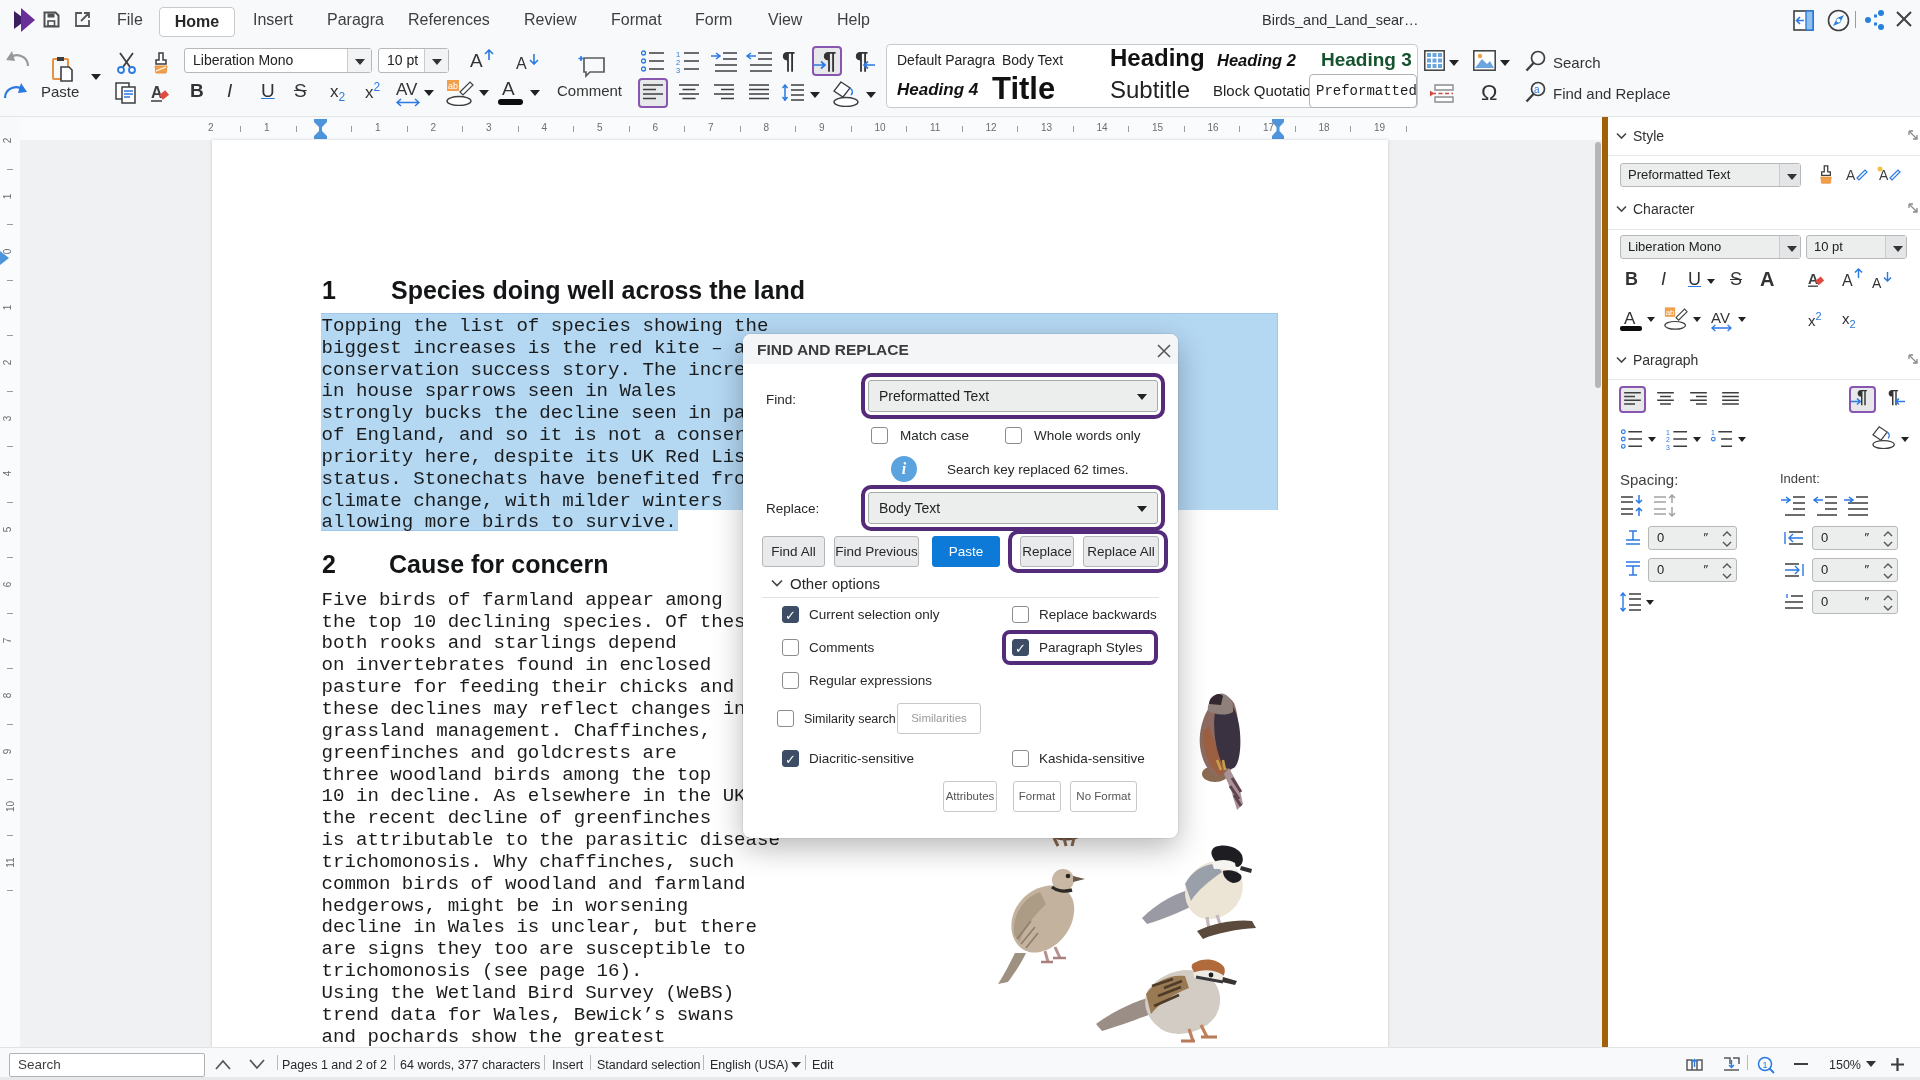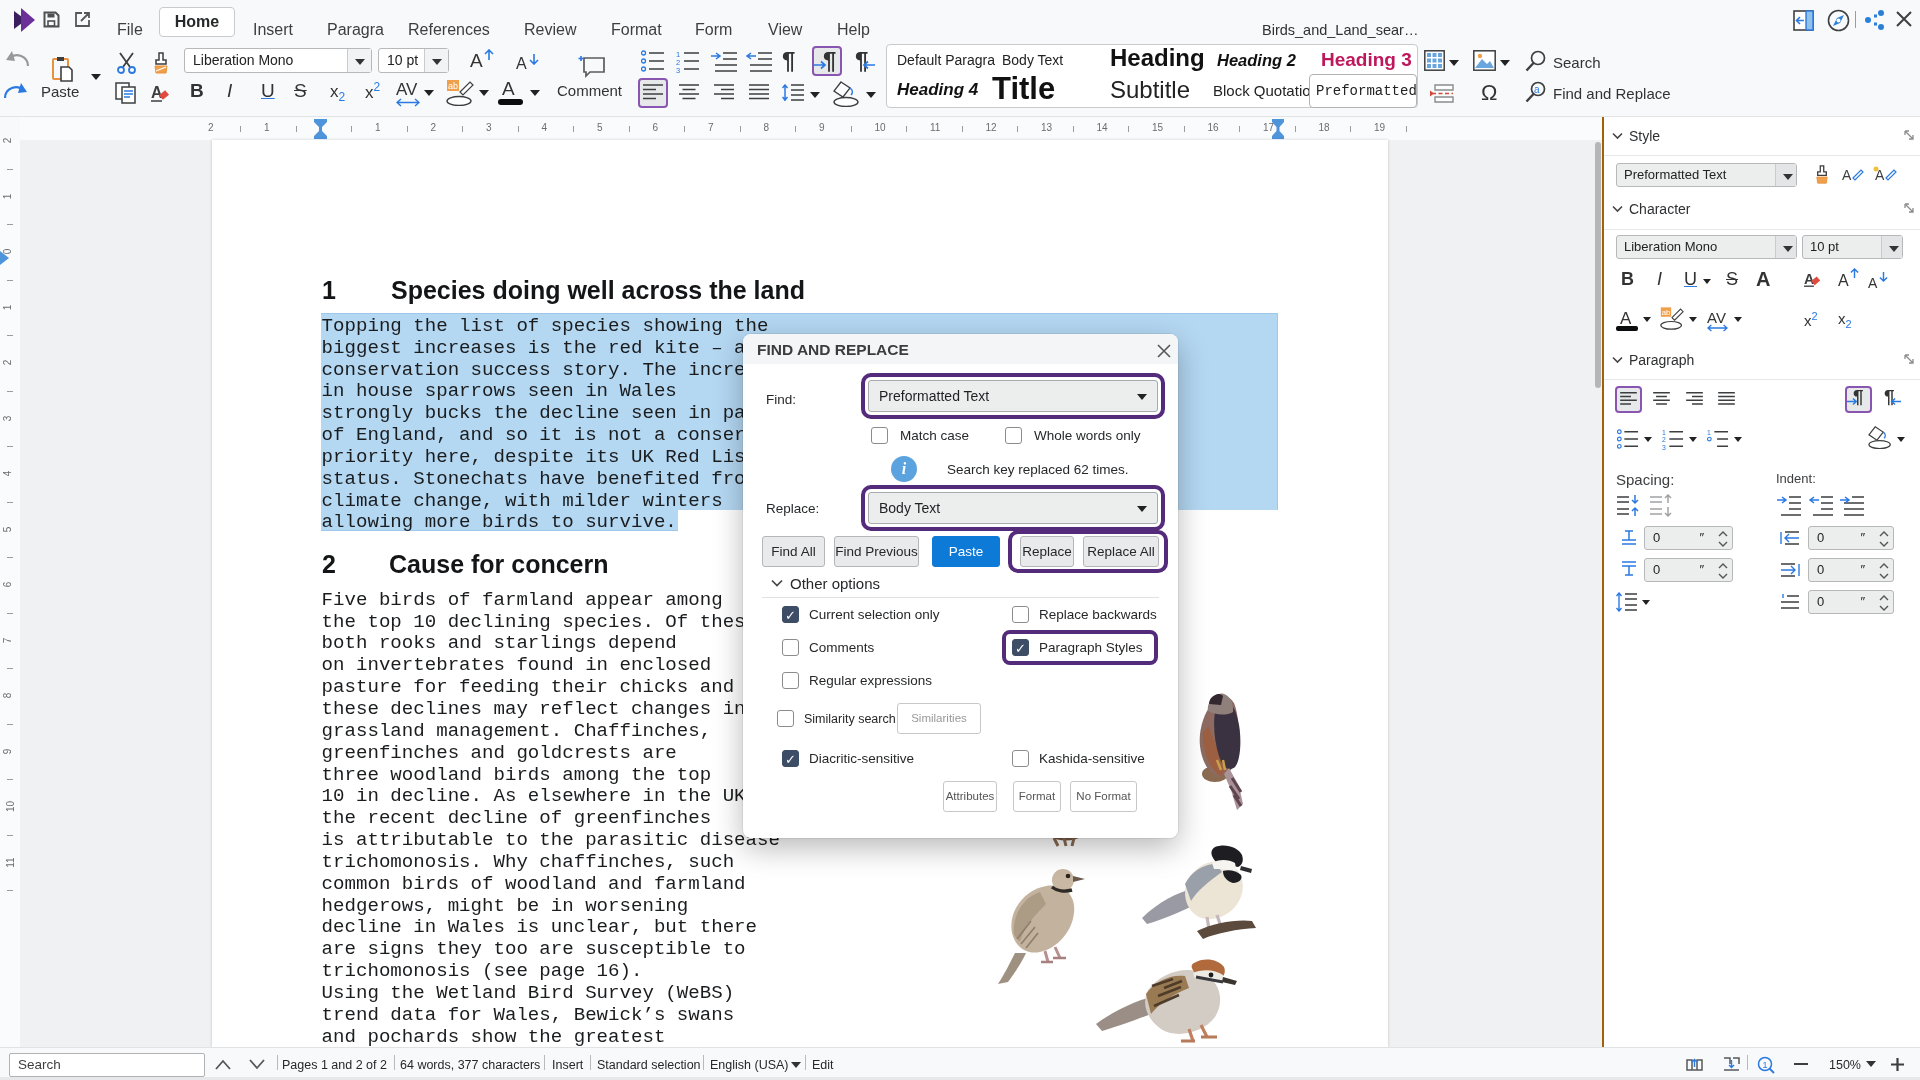--- a/index.html
+++ b/index.html
@@ -1,36 +1,36 @@
 <!DOCTYPE html>
 <html><head>
 <meta charset="utf-8">
 <style>
   * { margin:0; padding:0; box-sizing:border-box; }
   html,body { width:1920px; height:1080px; overflow:hidden; font-family:"Liberation Sans", sans-serif; }
   body { position:relative; background:#f8f9fa; }
   .abs { position:absolute; }
   
   #tabbar { position:absolute; left:0; top:0; width:1920px; height:40px; background:#f8f9fa; }
-  .tab { position:absolute; top:10px; height:40px; line-height:40px; font-size:16px; color:#3c3f42; }
+  .tab { position:absolute; top:0; height:40px; line-height:40px; font-size:16px; color:#3c3f42; }
   #hometab { position:absolute; left:159px; top:7px; width:76px; height:30px; background:#fff; border:1px solid #c8cacc; border-radius:4px; text-align:center; line-height:28px; font-weight:bold; font-size:16px; color:#26282a; }
   
   #toolbar { position:absolute; left:0; top:40px; width:1920px; height:77px; background:#f8f9fa; border-bottom:1px solid #e2e4e6; }
   .combo { position:absolute; background:#fff; border:1px solid #b6b8ba; border-radius:3px; font-size:14px; color:#222; }
   .combo .arr { position:absolute; right:0; top:0; bottom:0; width:24px; border-left:1px solid #c9cbcd; background:#f2f3f4; }
   .combo .arr:after { content:""; position:absolute; left:7px; top:10px; border:5px solid transparent; border-top:6px solid #333; }
   .tbtxt { position:absolute; font-size:13px; color:#333; }
   
   #hruler { position:absolute; left:20px; top:118px; width:1900px; height:22px; background:#fafbfc; }
   #vruler { position:absolute; left:0; top:140px; width:20px; height:907px; background:#fafbfc; }
   .rnum { position:absolute; font-size:10px; color:#6a6d70; }
   
   #workspace { position:absolute; left:20px; top:140px; width:1582px; height:907px; background:#f0f1f2; }
   #page { position:absolute; left:191.7px; top:0px; width:1176px; height:907px; background:#fff; box-shadow:0 0 3px rgba(0,0,0,0.18); }
-  #sidebar { position:absolute; left:1602px; top:117px; width:318px; height:930px; background:#ffffff; border-left:2px solid #a16207; }
+  #sidebar { position:absolute; left:1602px; top:117px; width:318px; height:930px; background:#ffffff; border-left:6px solid #a16207; }
   #scroll { position:absolute; left:1594px; top:140px; width:8px; height:907px; background:#f0f1f2; }
   #thumb { position:absolute; left:1595px; top:142px; width:6px; height:246px; background:#b4b6b8; border-radius:3px; }
   
   #statusbar { position:absolute; left:0; top:1047px; width:1920px; height:33px; background:#f8f9fa; border-top:1px solid #e0e2e4; border-bottom:3px solid #e6e8ea; }
   .st { position:absolute; top:0; height:28px; line-height:28px; font-size:12.5px; color:#26282a; }
   .stsep { position:absolute; top:7px; width:1px; height:15px; background:#b8babc; }
   
   .mono { font-family:"Liberation Mono", monospace; font-size:19.1px; line-height:21.85px; white-space:pre; color:#1a1c1e; }
   .h1n { font-family:"Liberation Sans", sans-serif; font-weight:bold; font-size:25px; line-height:29px; color:#131517; }
   .sel { position:absolute; background:#b4d7f2; }
@@ -238,21 +238,21 @@
     <path d="M17,8 c3,2 3,5 1,7" fill="none" stroke="#2a7ae2" stroke-width="1.4"></path>
     <ellipse cx="13" cy="22" rx="12" ry="4.5" fill="#fff" stroke="#3c3e40" stroke-width="1.4"></ellipse>
   </svg>
   <div class="abs" style="left:866px; top:52px; border:5px solid transparent; border-top:6px solid #222;"></div>
 
   <div class="abs" style="left:886px; top:4px; width:532px; height:64px; background:#fff; border:1px solid #c8cacc; border-radius:4px;"></div>
   <div class="abs" style="left:897px; top:12px; font-size:14px; color:#222;">Default Paragra</div>
   <div class="abs" style="left:1002px; top:12px; font-size:14px; color:#222;">Body Text</div>
   <div class="abs" style="left:1110px; top:4px; font-size:24px; font-weight:bold; color:#111;">Heading</div>
   <div class="abs" style="left:1217px; top:11px; font-size:16.5px; font-weight:bold; color:#111;font-style:italic;">Heading 2</div>
-  <div class="abs" style="left:1321px; top:9px; font-size:19px; font-weight:bold; color:#be185d;">Heading 3</div>
+  <div class="abs" style="left:1321px; top:9px; font-size:19px; font-weight:bold; color:#14532d;">Heading 3</div>
   <div class="abs" style="left:897px; top:40px; font-size:17px; font-weight:bold; font-style:italic; color:#111;">Heading 4</div>
   <div class="abs" style="left:992px; top:31px; font-size:31px; font-weight:bold; color:#111;">Title</div>
   <div class="abs" style="left:1110px; top:36px; font-size:24px; color:#222;">Subtitle</div>
   <div class="abs" style="left:1213px; top:42px; font-size:15px; color:#222;">Block Quotation</div>
   <div class="abs" style="left:1309px; top:34px; width:108px; height:34px; background:#fff; border:1px solid #b0b2b4; border-radius:4px;"></div>
   <div class="abs" style="left:1316px; top:43px; font-size:14px; font-family:'Liberation Mono',monospace; color:#222;">Preformatted</div>
 
   <svg class="abs" style="left:1424px; top:10px;" width="21" height="21" viewBox="0 0 21 21">
     <rect x="0.8" y="0.8" width="19.4" height="19.4" fill="#fff" stroke="#3c3e40" stroke-width="1.5"></rect>
     <g fill="#6aa5dd">

